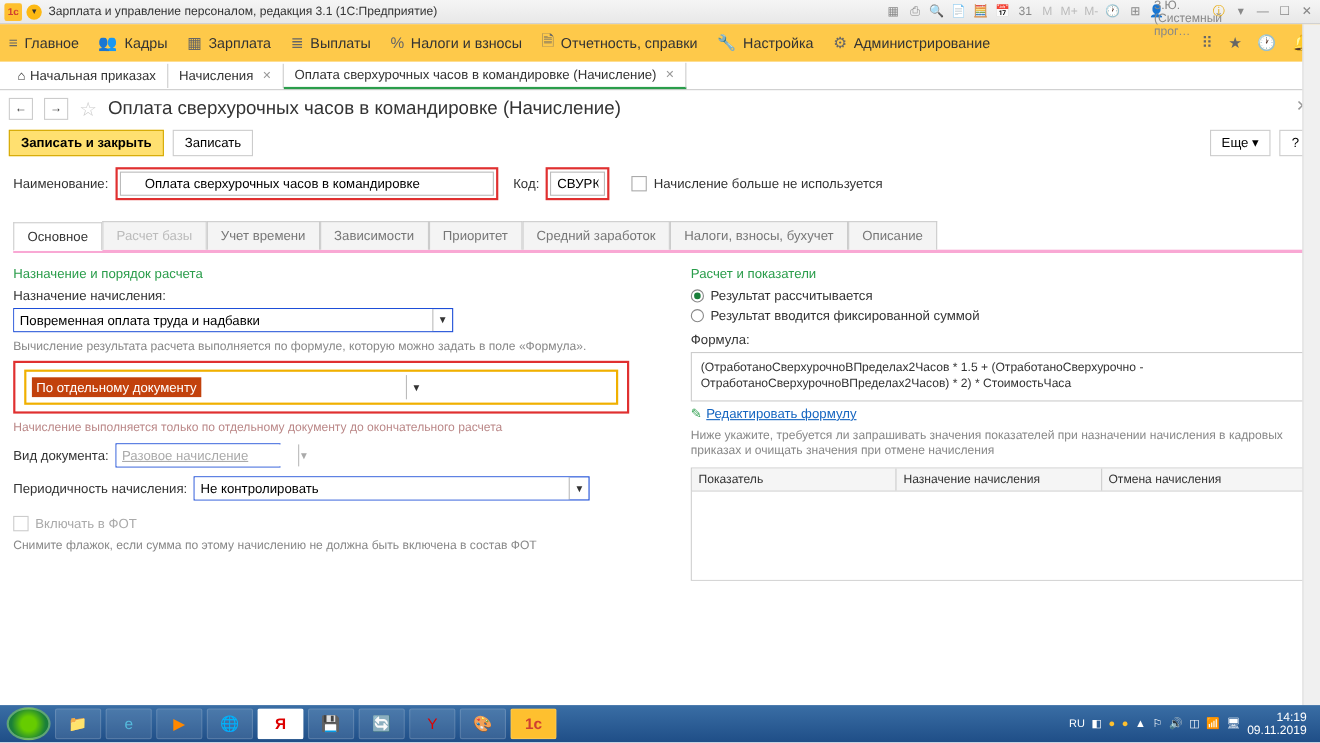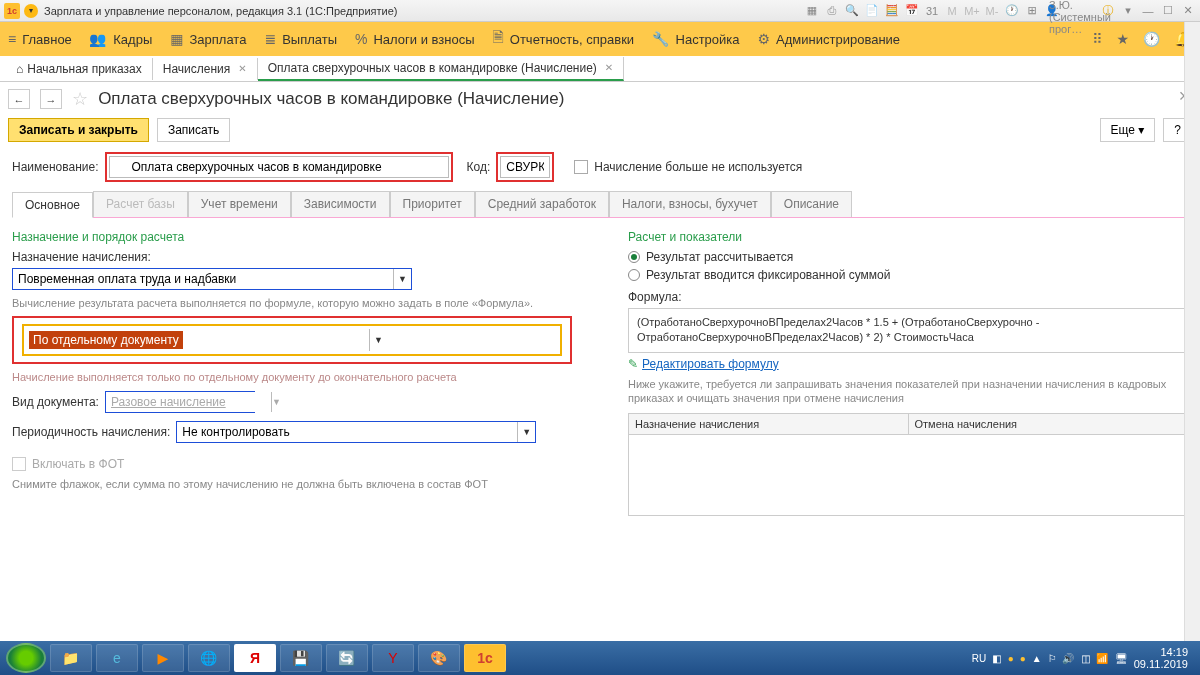--- a/index.html
+++ b/index.html
@@ -39,21 +39,21 @@
 
 
 .form { padding:4px 12px; }
 .frow { display:flex; align-items:center; gap:6px; margin-bottom:8px; font-size:12px; }
 .frow label { color:#333; }
 .frow input.txt { border:1px solid #bbb; padding:3px 5px; font-size:12px; }
 .redbox { border:2px solid #e03030; padding:2px; }
 .cb { width:14px; height:14px; border:1px solid #aaa; display:inline-block; }
 
 
-.tabs { display:flex; border-bottom:1px solid #f9a8d4; margin:9px 0 8px; font-size:12px; }
+.tabs { display:flex; border-bottom:3px solid #f9a8d4; margin:19px 0 8px; font-size:12px; }
 .tab { padding:5px 12px; border:1px solid #ccc; border-bottom:none; background:#f4f4f4; cursor:pointer; color:#777; }
 .tab.active { background:#fff; color:#333; border-bottom:1px solid #fff; position:relative; top:1px; }
 .tab.disabled { color:#bbb; }
 
 
 .cols { display:flex; gap:56px; padding:4px 0; }
 .col { flex:1; font-size:12px; }
 .col h4 { color:#2a9d4b; font-size:12px; font-weight:normal; margin-bottom:6px; }
 .sel { width:100%; display:flex; border:1px solid #1d4ed8; }
 .sel input { flex:1; border:none; padding:3px 5px; font-size:12px; outline:none; }
@@ -277,20 +277,21 @@
           <span>Результат вводится фиксированной суммой</span>
         </div>
 
       <div style="margin-top:8px">Формула:</div>
       <div class="formula-box">(ОтработаноСверхурочноВПределах2Часов * 1.5 + (ОтработаноСверхурочно - ОтработаноСверхурочноВПределах2Часов) * 2) * СтоимостьЧаса</div>
       <div style="margin:4px 0"><span class="pencil">✎</span><span class="link">Редактировать формулу</span></div>
       <div class="hint">Ниже укажите, требуется ли запрашивать значения показателей при назначении начисления в кадровых приказах и очищать значения при отмене начисления</div>
 
       <div class="grid">
         <div class="ghead">
+          <div class="gh">Показатель</div>
           <div class="gh">Назначение начисления</div>
           <div class="gh" style="border-right:none">Отмена начисления</div>
         </div>
         <div class="gbody"></div>
       </div>
     </div>
   </div>
 </div>
 
 <div class="scroll-edge"></div>

